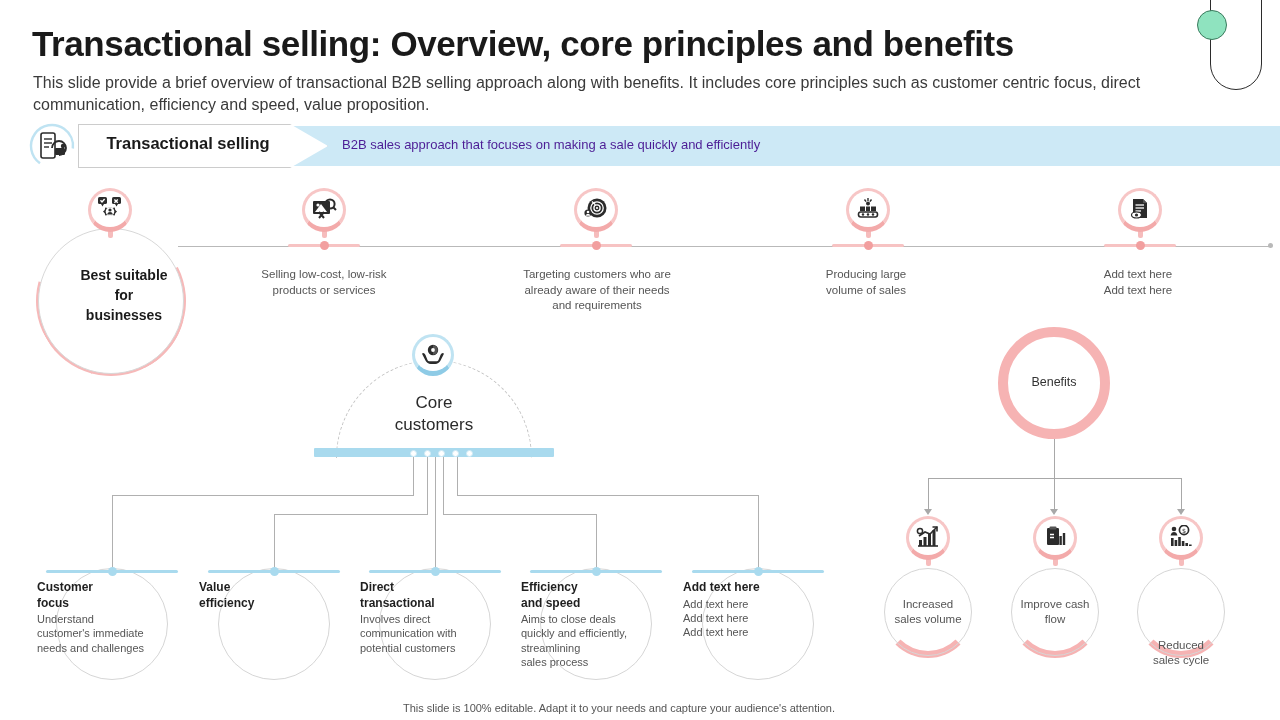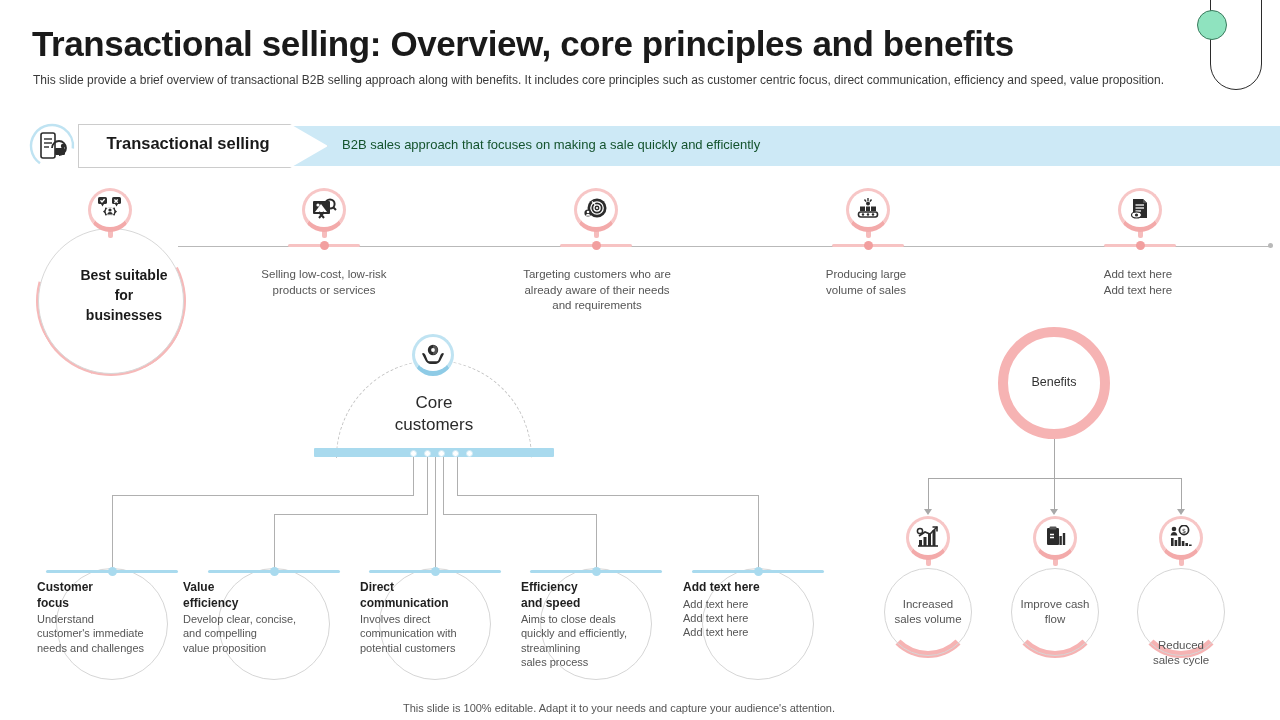--- a/index.html
+++ b/index.html
@@ -12,21 +12,21 @@
   #slide { position: relative; width: 1280px; height: 720px; }
 
   
   .title {
     position: absolute; left: 32px; top: 24px;
     font-size: 35px; font-weight: bold; color: #1a1a1a;
     letter-spacing: -0.4px; white-space: nowrap;
   }
   .subtitle {
     position: absolute; left: 33px; top: 72px; width: 1140px;
-    font-size: 12px; color: #3a3a3a; line-height: 1.35;
+    font-size: 16px; color: #3a3a3a; line-height: 1.35;
   }
   .tube {
     position: absolute; right: 18px; top: -14px;
     width: 52px; height: 104px;
     border: 1px solid #2b2b2b;
     border-radius: 0 0 26px 26px;
     background: #fff;
   }
   .tube-dot {
     position: absolute; right: 53px; top: 10px;
@@ -35,21 +35,21 @@
   }
 
   
   .band {
     position: absolute; left: 78px; top: 126px;
     width: 1202px; height: 40px;
     background: #cde9f6;
   }
   .band-text {
     position: absolute; left: 342px; top: 137px;
-    font-size: 13px; color: #14532d;
+    font-size: 13px; color: #4c1d95;
   }
   .chevron {
     position: absolute; left: 78px; top: 124px;
     width: 250px; height: 44px;
     background: #ffffff;
     border: 1px solid #cccccc;
     clip-path: polygon(0 0, 212px 0, 250px 50%, 212px 100%, 0 100%);
   }
   .chevron-label {
     position: absolute; left: 88px; top: 134px;
@@ -395,39 +395,34 @@
     <div class="pc-desc">
       <span>Understand</span><br>
       <span>customer's immediate</span><br>
       <span>needs and challenges</span>
     </div>
   </div>
 
   <div class="pc-circle" style="left:218px;"></div>
   <div class="pc-bar" style="left:208px;"></div>
   <div class="pc-bar-dot" style="left:270px;"></div>
-  <div class="pc-body" style="left:183px;">
+  <div class="pc-body" style="left:199px;">
     <div class="pc-title">
       <span>Value</span><br>
       <span>efficiency</span>
-    </div>
-    <div class="pc-desc">
-      <span>Develop clear, concise,</span><br>
-      <span>and compelling</span><br>
-      <span>value proposition</span>
     </div>
   </div>
 
   <div class="pc-circle" style="left:379px;"></div>
   <div class="pc-bar" style="left:369px;"></div>
   <div class="pc-bar-dot" style="left:431px;"></div>
   <div class="pc-body" style="left:360px;">
     <div class="pc-title">
       <span>Direct</span><br>
-      <span>communication</span>
+      <span>transactional</span>
     </div>
     <div class="pc-desc">
       <span>Involves direct</span><br>
       <span>communication with</span><br>
       <span>potential customers</span>
     </div>
   </div>
 
   <div class="pc-circle" style="left:540px;"></div>
   <div class="pc-bar" style="left:530px;"></div>

